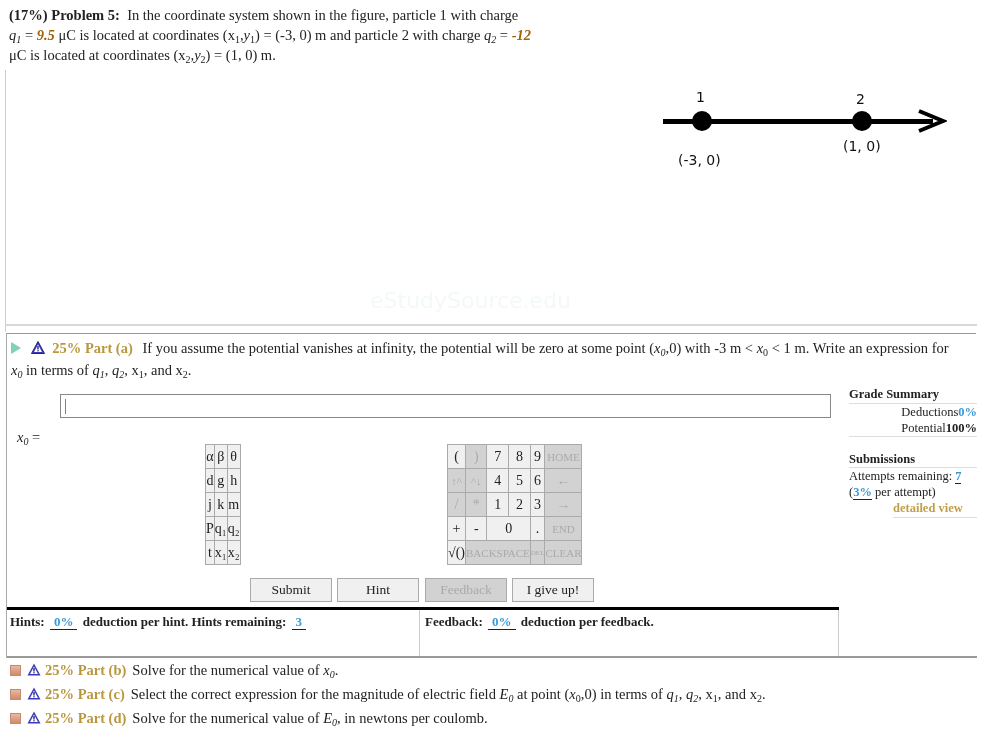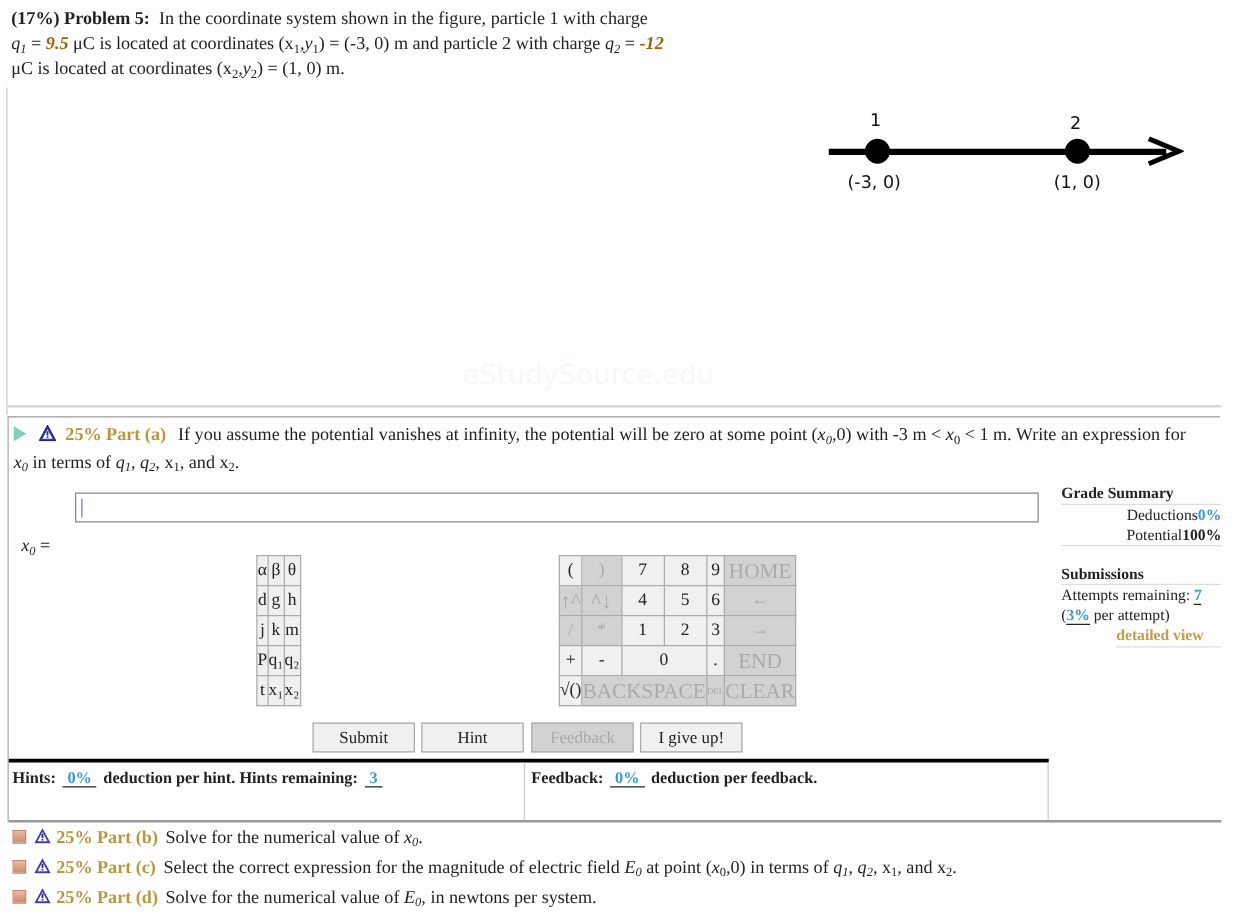--- a/index.html
+++ b/index.html
@@ -36,21 +36,21 @@
   .answer-input { position: absolute; left: 43px; top: 0; width: 771px; height: 24px; border: 1px solid #888; background: #fff; }
   .caret { position: absolute; left: 4px; top: 4px; width: 1px; height: 15px; background: #7777cc; }
 
   
   .keypad { position: absolute; left: 198px; top: 110px; }
   .kp-left { position: absolute; left: 0; top: 0; border-collapse: collapse; }
   .kp-left td { width: 80px; height: 24px; border: 1px solid #aaa; background: #f0f0f0; text-align: center; font-size: 14px; padding: 0; }
   .kp-right { position: absolute; left: 242px; top: 0; border-collapse: collapse; }
   .kp-right td { height: 24px; border: 1px solid #aaa; background: #f0f0f0; text-align: center; font-size: 14px; padding: 0; }
   .kp-right td.dis { background: #d2d2d2; color: #aaa; }
-  .kp-right td.small { font-size: 17px; }
+  .kp-right td.small { font-size: 11px; }
   .kp-right td.tiny { font-size: 7px; }
 
   
   .btn-row { position: absolute; left: 243px; top: 244px; }
   .btn { position: absolute; top: 0; height: 24px; width: 82px; border: 1px solid #aaa; background: #f0f0f0; font-family: "Liberation Serif", serif; font-size: 13.5px; color: #222; text-align: center; line-height: 22px; }
   .btn.disabled { background: #d2d2d2; color: #aaa; }
 
   
   .hf-box { position: absolute; left: 0; top: 273px; width: 832px; height: 46px; border-top: 3px solid #000; font-weight: bold; }
   .hints { position: absolute; left: 3px; top: 4px; font-size: 13px; }
@@ -91,21 +91,21 @@
 
 <div class="figure">
   <div class="axis"></div>
   <svg class="arrow" viewBox="0 0 30 24">
     <polyline points="2,2 26,12 2,22" fill="none" stroke="#000" stroke-width="4"></polyline>
   </svg>
   <div class="dot" style="left:37px"></div>
   <div class="dot" style="left:197px"></div>
   <span class="fig-label" style="left:41px; top:4px">1</span>
   <span class="fig-label" style="left:201px; top:6px">2</span>
-  <span class="fig-label" style="left:23px; top:53px">(-3, 0)</span>
+  <span class="fig-label" style="left:23px; top:67px">(-3, 0)</span>
   <span class="fig-label" style="left:188px; top:53px">(1, 0)</span>
 </div>
 
 <div class="watermark">eStudySource.edu</div>
 <div class="sep-line"></div>
 
 <div class="part-a">
   <div class="part-head">
     <span class="tri-icon"></span>
     <svg class="warn-icon" viewBox="0 0 14 13">
@@ -262,14 +262,14 @@
       <rect x="6.3" y="5" width="1.4" height="3.5" fill="#22228a"></rect>
       <rect x="6.3" y="9.2" width="1.4" height="1.2" fill="#22228a"></rect>
     </svg><span class="part-label">25% Part (c)</span><span>Select the correct expression for the magnitude of electric field </span><span class="var">E</span><sub class="var">0</sub><span> at point (</span><span class="var">x</span><sub>0</sub><span>,0) in terms of </span><span class="var">q</span><sub class="var">1</sub><span>, </span><span class="var">q</span><sub class="var">2</sub><span>, </span><span>x</span><sub>1</sub><span>, and </span><span>x</span><sub>2</sub><span>.</span>
 </div>
 <div class="collapsed" style="top:707px">
   <span class="box-icon"></span><svg class="warn-icon" viewBox="0 0 14 13">
       <polygon points="7,0.5 13.5,12.5 0.5,12.5" fill="#3b3bb8"></polygon>
       <polygon points="7,3.5 11,11 3,11" fill="#fff"></polygon>
       <rect x="6.3" y="5" width="1.4" height="3.5" fill="#22228a"></rect>
       <rect x="6.3" y="9.2" width="1.4" height="1.2" fill="#22228a"></rect>
-    </svg><span class="part-label">25% Part (d)</span><span>Solve for the numerical value of </span><span class="var">E</span><sub class="var">0</sub><span>, in newtons per system.</span>
+    </svg><span class="part-label">25% Part (d)</span><span>Solve for the numerical value of </span><span class="var">E</span><sub class="var">0</sub><span>, in newtons per coulomb.</span>
 </div>
 
 </body></html>

